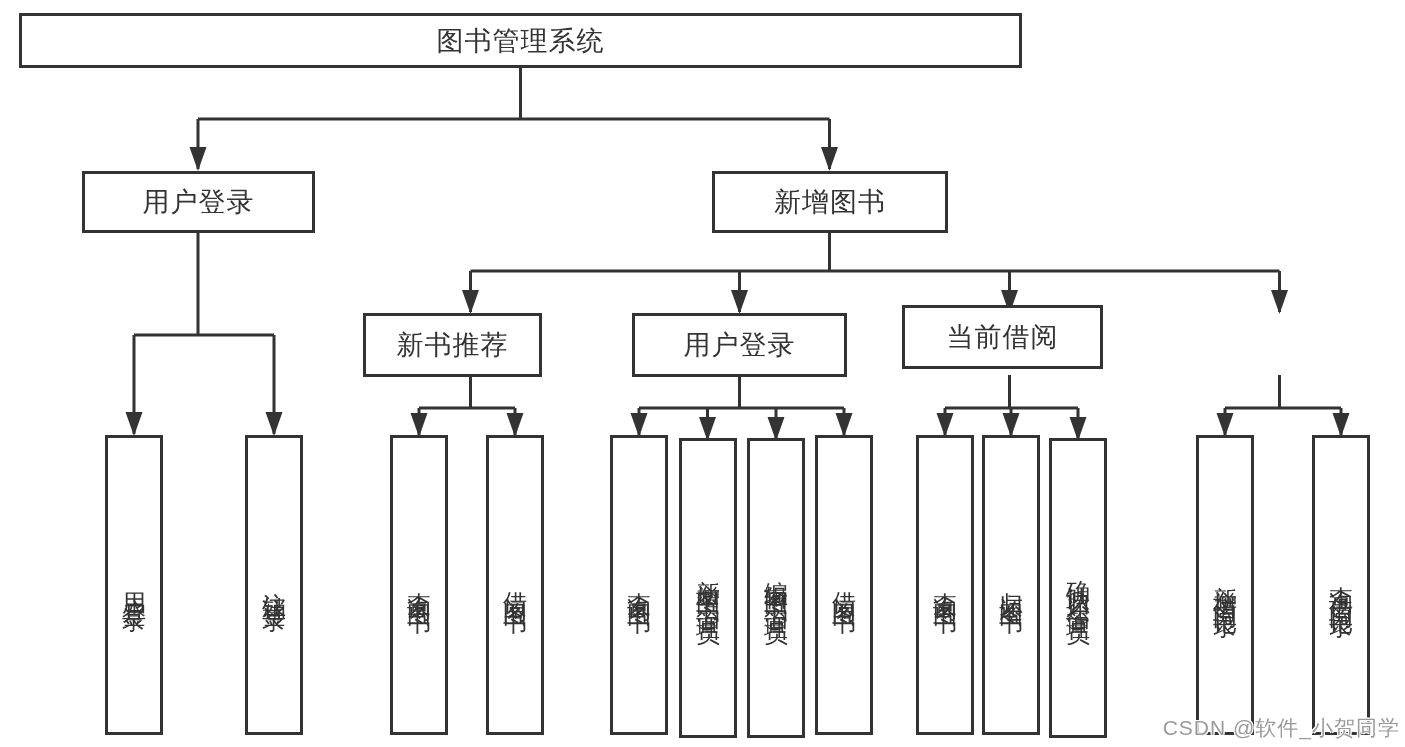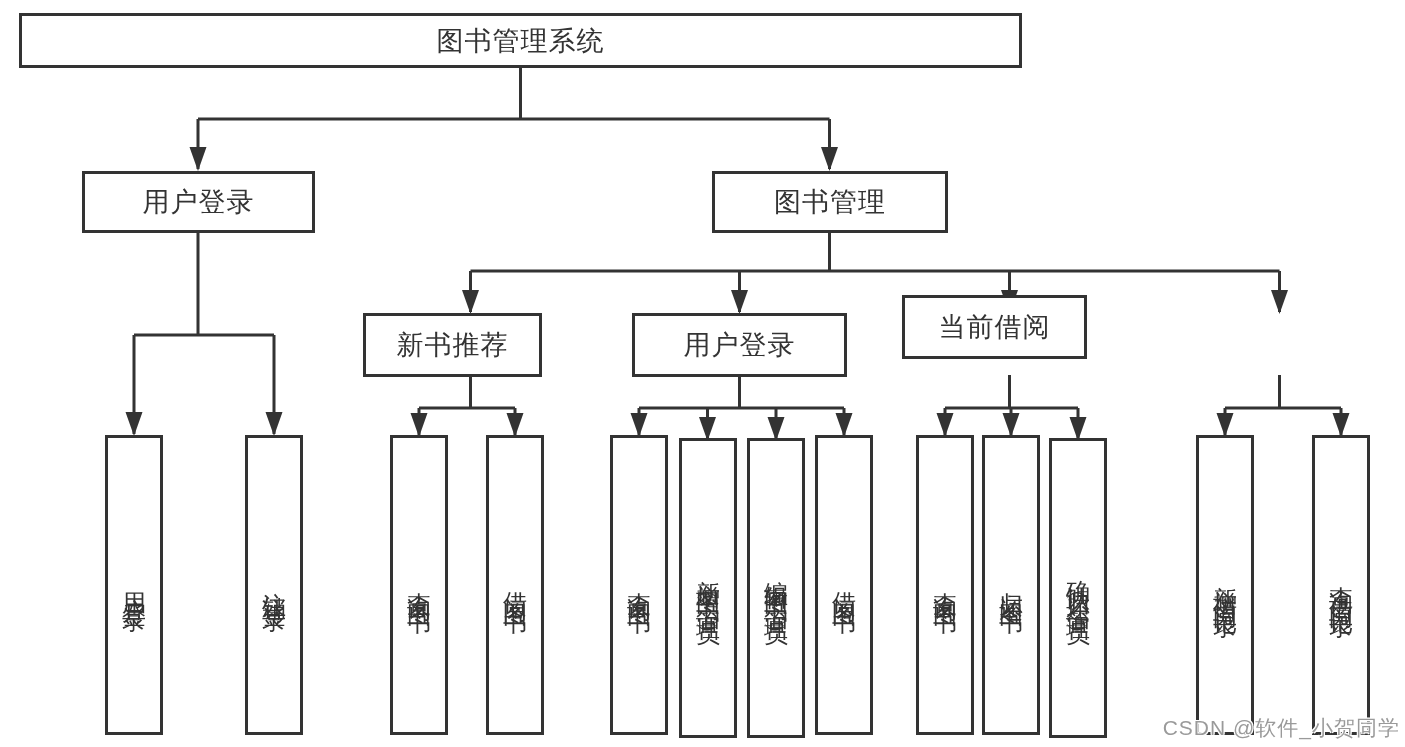--- a/index.html
+++ b/index.html
@@ -103,30 +103,30 @@
   </svg>
 
   <div class="node h" style="left:19px; top:13px; width:1003px; height:55px">
     <span>图书管理系统</span>
   </div>
 
   <div class="node h" style="left:82px; top:171px; width:233px; height:62px">
     <span>用户登录</span>
   </div>
   <div class="node h" style="left:712px; top:171px; width:236px; height:62px">
-    <span>图书管理</span>
+    <span>新增图书</span>
   </div>
 
   <div class="node h" style="left:363px; top:313px; width:179px; height:64px">
     <span>新书推荐</span>
   </div>
   <div class="node h" style="left:632px; top:313px; width:215px; height:64px">
     <span>用户登录</span>
   </div>
-  <div class="node h" style="left:902px; top:295px; width:185px; height:64px">
+  <div class="node h" style="left:902px; top:305px; width:201px; height:64px">
     <span>当前借阅</span>
   </div>
 
   <div class="node v" style="left:105px; top:435px; width:58px; height:300px">
     <span>用户登录</span>
   </div>
   <div class="node v" style="left:245px; top:435px; width:58px; height:300px">
     <span>注销登录</span>
   </div>
 

